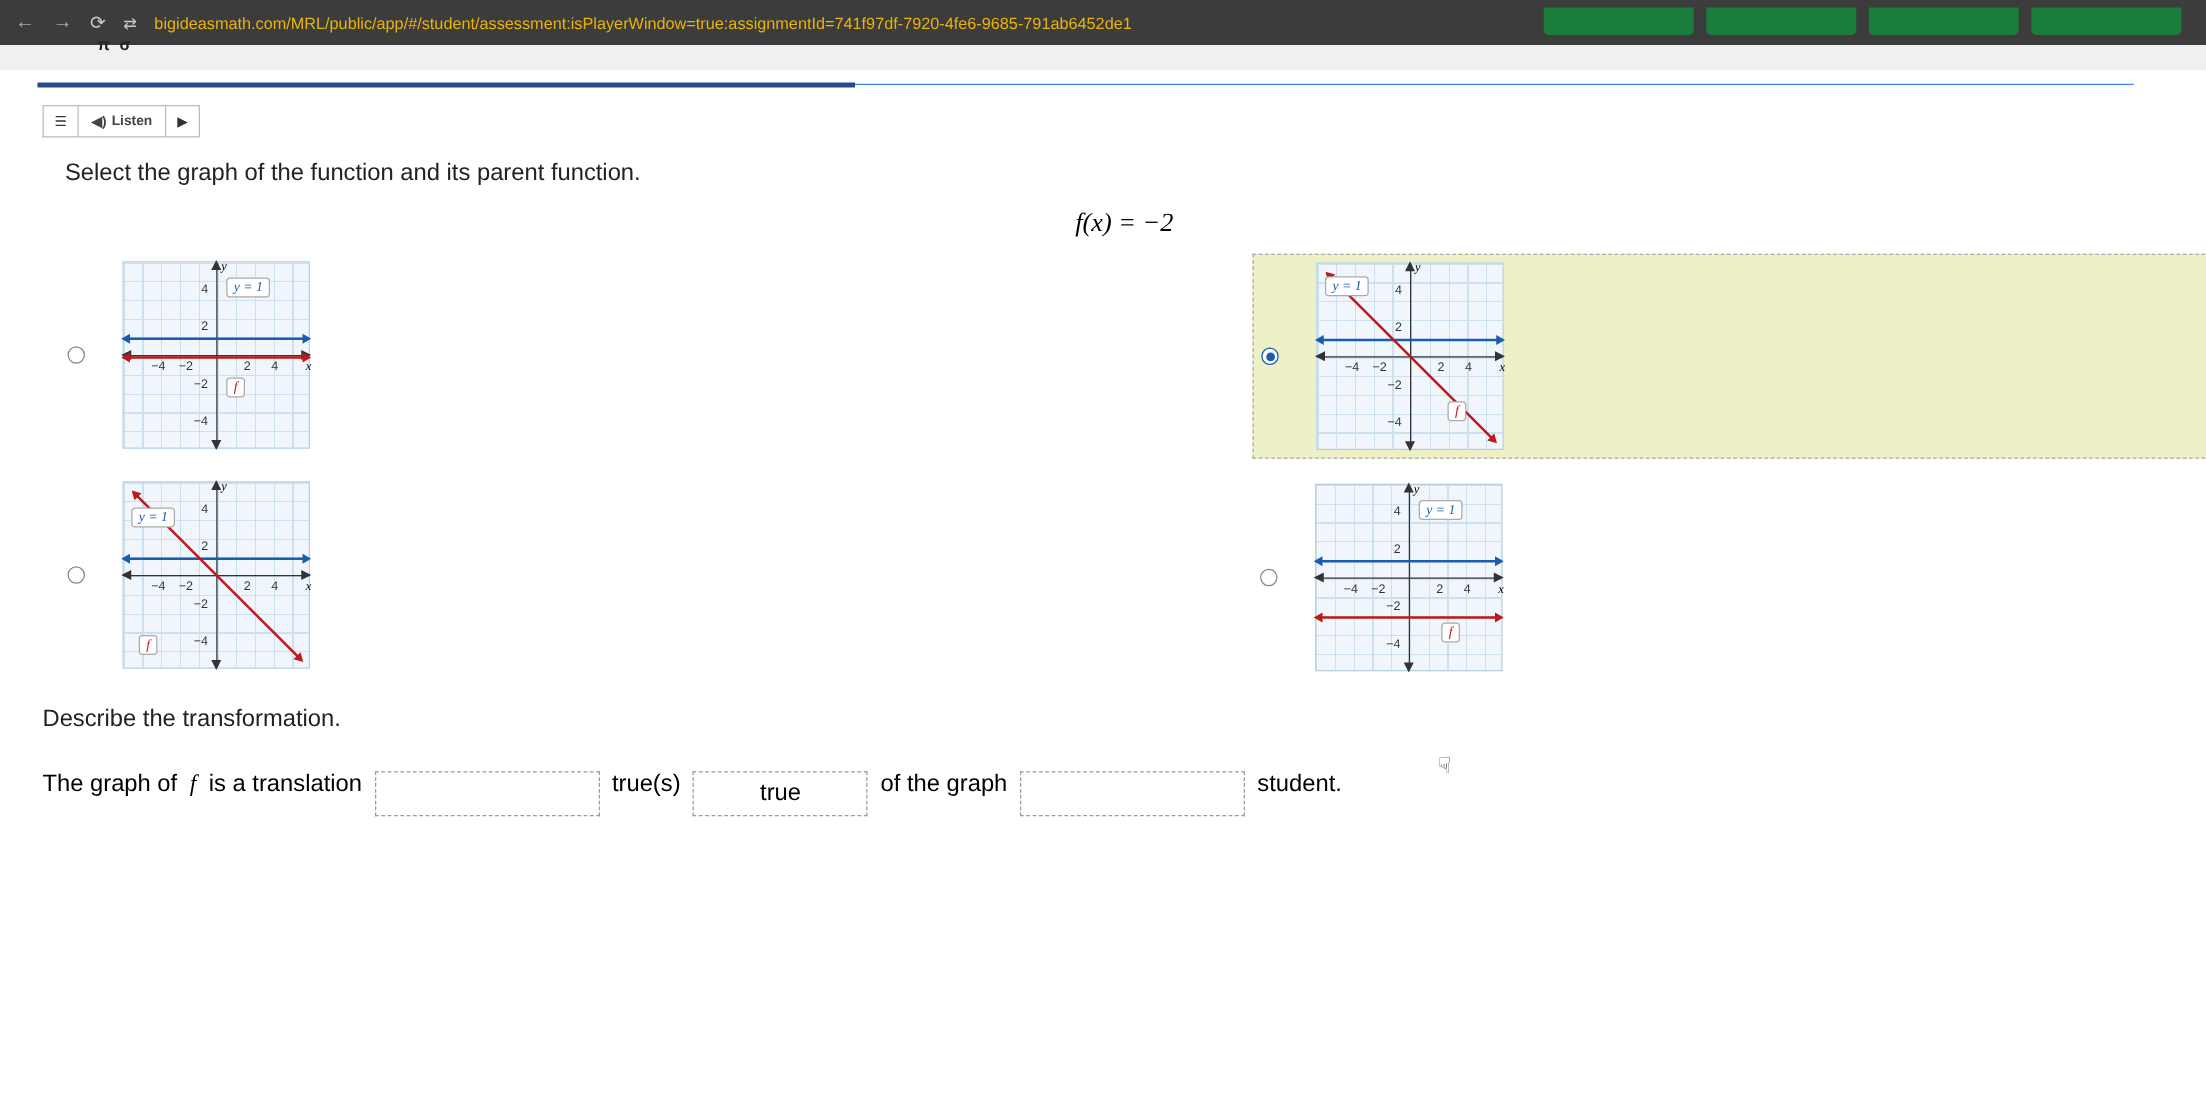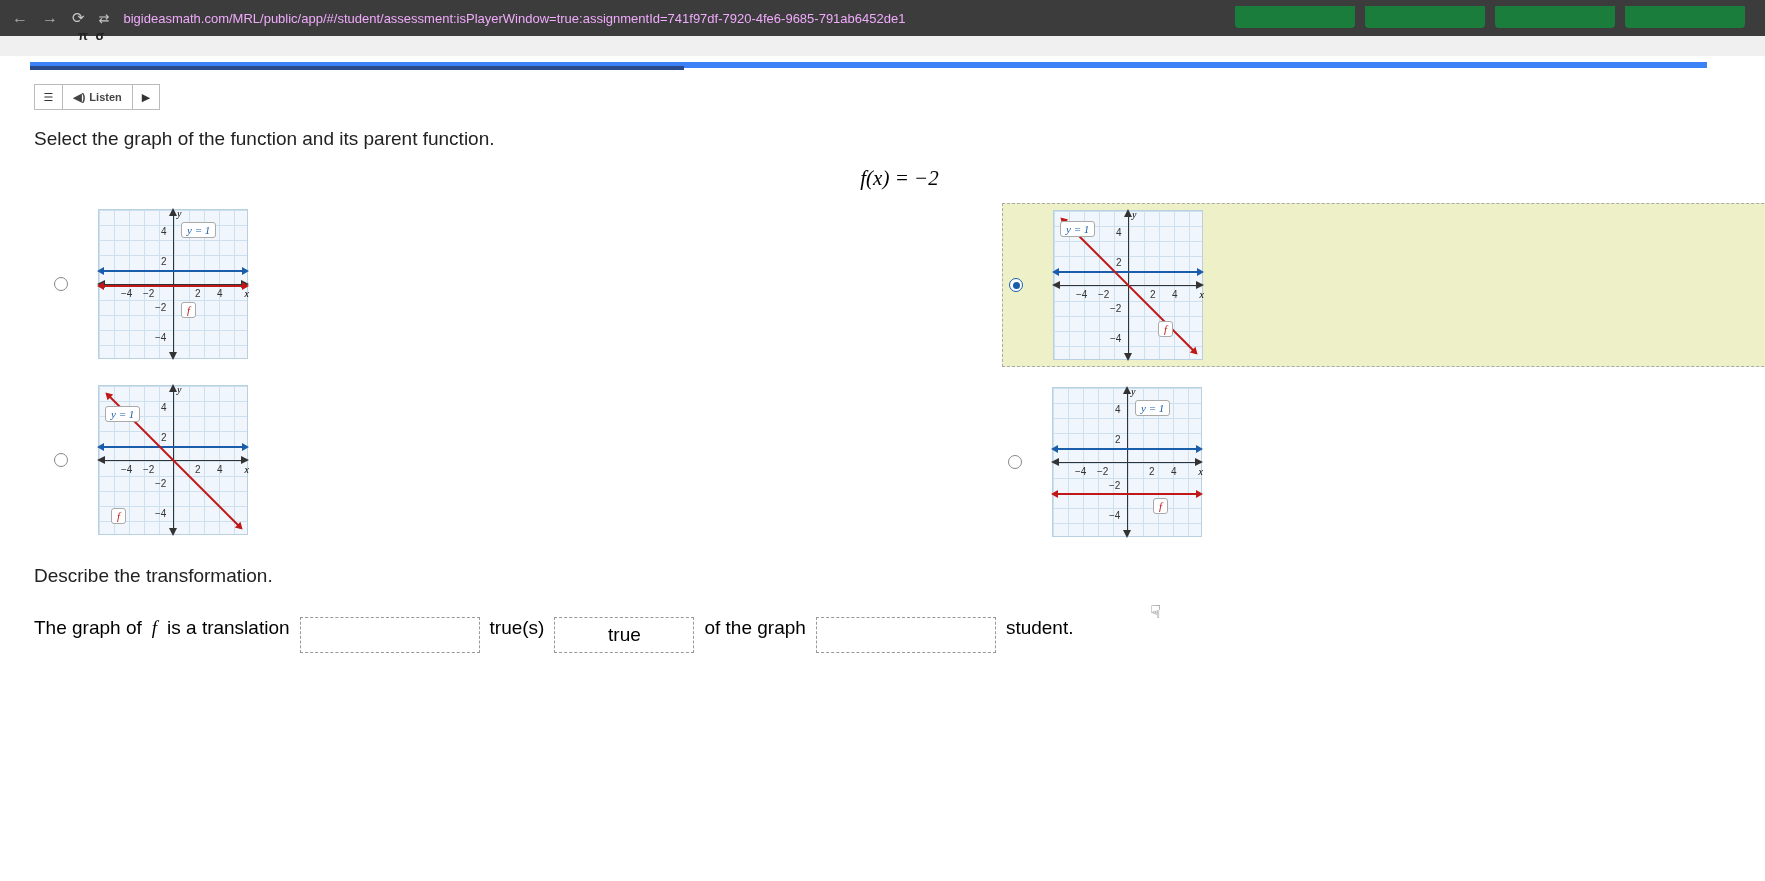--- a/index.html
+++ b/index.html
@@ -2,36 +2,36 @@
 <html><head>
 <meta charset="utf-8">
 <style>
 * { box-sizing: border-box; margin: 0; padding: 0; }
 body { font-family: Arial, sans-serif; background: #f0f0f0; width: 1765px; height: 881px; overflow: hidden; }
 
 .browser-bar { height: 36px; background: #3c3c3c; display: flex; align-items: center; padding: 0 12px; gap: 14px; color: #c8c8c8; font-size: 14px; }
 .nav-arrow { font-size: 16px; color: #aaa; cursor: pointer; }
 .reload-icon { font-size: 15px; }
 .site-icon { font-size: 13px; }
-.url-text { color: #f0abfc; font-size: 13px; }
+.url-text { color: #eab308; font-size: 13px; }
 .tab-strip { position: absolute; right: 20px; top: 6px; display: flex; gap: 10px; }
 .tab-strip div { width: 120px; height: 22px; background: #1a7d3c; border-radius: 0 0 4px 4px; }
 
 .content { background: #fff; height: calc(100% - 36px); padding: 0; position: relative; }
-.progress-wrap { height: 12px; border-bottom: 6px solid #3b82f6; margin: 20px 0 10px 30px; width: 95%; position: relative; }
+.progress-wrap { height: 12px; border-bottom: 1px solid #3b82f6; margin: 20px 0 10px 30px; width: 95%; position: relative; }
 .progress-wrap .mini { position: absolute; top: -28px; left: 48px; font-weight: bold; color: #222; font-size: 13px; letter-spacing: 2px; }
 .progress-bar { position: absolute; left: 0; top: 10px; height: 4px; width: 39%; background: #2a4a8a; }
 
 .tts-bar { display: flex; align-items: center; gap: 0; margin: 16px 0 18px 34px; }
 .tts-btn { border: 1px solid #bbb; background: #fff; height: 26px; display: flex; align-items: center; justify-content: center; font-size: 11px; color: #333; cursor: pointer; }
 .tts-ham { width: 28px; border-right: none; }
 .tts-listen { width: 70px; gap: 4px; border-right: none; font-weight: bold; color: #444; }
 .tts-play { width: 28px; }
 
-.question { margin: 0 0 16px 34px; font-size: 19px; color: #222; }
+.question { margin: 0 0 16px 52px; font-size: 19px; color: #222; }
 .equation { margin: 0 0 18px 34px; font-size: 21px; font-style: italic; font-family: 'Times New Roman', serif; text-align: center; }
 
 .options-row { display: flex; gap: 760px; margin-left: 54px; }
 .option-col { display: flex; flex-direction: column; gap: 26px; }
 .option { display: flex; align-items: center; gap: 30px; position: relative; }
 .radio { width: 14px; height: 14px; border: 1px solid #888; border-radius: 50%; background: #fff; cursor: pointer; display: flex; align-items: center; justify-content: center; }
 .radio.selected { border-color: #1a5eab; }
 .radio.selected::after { content: ''; width: 7px; height: 7px; background: #1a5eab; border-radius: 50%; }
 .selected-wrap { background: #eef0c8; padding: 6px 700px 6px 6px; margin: -6px -700px -6px -6px; border: 1px dashed #aaa; }
 

